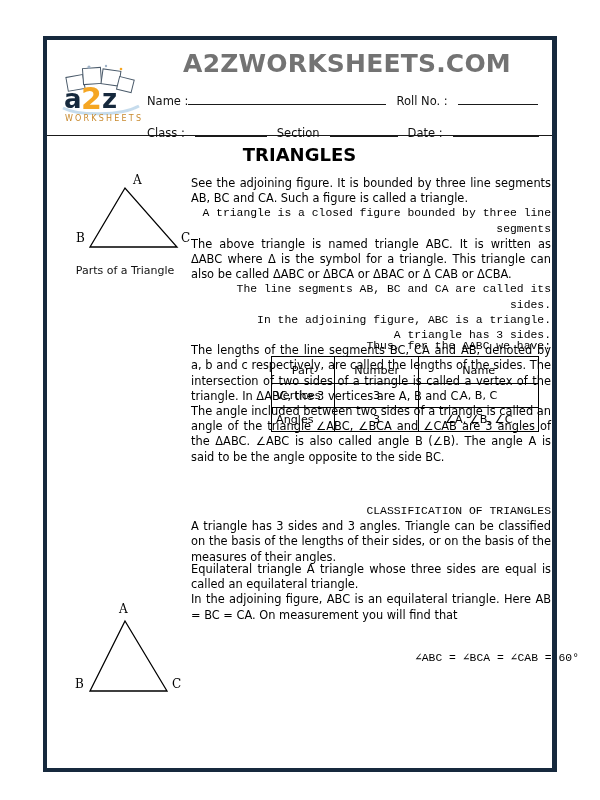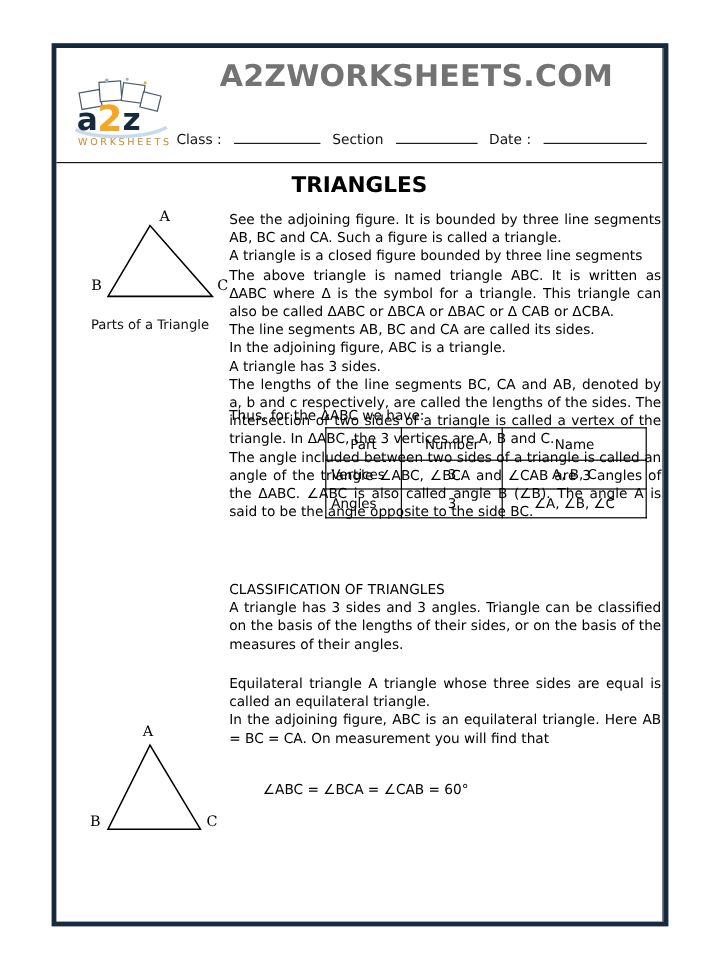--- a/index.html
+++ b/index.html
@@ -70,21 +70,21 @@
   .field-row {
     position: absolute;
     left: 100px;
     width: 408px;
     height: 22px;
     font-size: 11.5px;
     color: #111111;
     white-space: nowrap;
   }
   #row-name { top: 52px; }
-  #row-class { top: 67px; }
+  #row-class { top: 84px; }
   .fld-label {
     display: inline-block;
     vertical-align: baseline;
   }
   .fld-blank {
     display: inline-block;
     vertical-align: baseline;
     border-bottom: 1px solid #1a1a1a;
     height: 12px;
   }
@@ -128,21 +128,21 @@
     position: absolute;
     left: 144px;
     width: 360px;
     font-size: 11.4px;
     line-height: 15.2px;
     color: #000000;
     text-align: justify;
     text-justify: inter-word;
   }
   .body-text p { margin: 0; }
-  .nojust { text-align: left; }
+  .nojust { text-align: right; font-family: Liberation Mono, monospace; }
 
   #para-block-1 { top: 136px; }
   #thus-line    { top: 299px; }
 
   
   #parts-table {
     position: absolute;
     left: 176px;
     top: 316px;
     width: 268px;
@@ -156,21 +156,21 @@
     padding: 2px 4px;
     font-weight: normal;
   }
   #parts-table thead th { height: 22px; text-align: center; }
   #parts-table tbody td { height: 19px; }
   .col-part   { width: 56px;  text-align: left;   }
   .col-number { width: 83px;  text-align: center; }
   .col-name   { width: 129px; text-align: center; }
   thead .col-part { text-align: center; }
 
-  #para-block-2 { top: 444px; }
+  #para-block-2 { top: 464px; }
   #para-block-3 { top: 522px; }
   #angle-line   { top: 611px; }
   .indent-eq { padding-left: 28px; }
 
   
   #footer-page {
     position: absolute;
     left: 0;
     bottom: 14px;
     width: 100%;
@@ -206,20 +206,23 @@
         <text x="5" y="44" font-family="DejaVu Sans, sans-serif" font-size="26" font-weight="bold" fill="#16293d">a</text>
         <text x="22" y="45" font-family="DejaVu Sans, sans-serif" font-size="30" font-weight="bold" fill="#f5a623">2</text>
         <text x="43" y="44" font-family="DejaVu Sans, sans-serif" font-size="26" font-weight="bold" fill="#16293d">z</text>
 
         <text x="6" y="57" font-family="DejaVu Sans, sans-serif" font-size="8" letter-spacing="2.2" fill="#c98a2e">WORKSHEETS</text>
       </svg>
     </div>
 
     <div id="brand-title">A2ZWORKSHEETS.COM</div>
 
+    <div id="row-name" class="field-row">
+      <span class="fld-label">Name :</span><span class="fld-blank b-name"></span><span class="gap"></span><span class="fld-label">Roll No. :</span><span class="gap"></span><span class="fld-blank b-roll"></span>
+    </div>
 
     <div id="row-class" class="field-row">
       <span class="fld-label">Class :</span><span class="gap"></span><span class="fld-blank b-class"></span><span class="gap"></span><span class="fld-label">Section</span><span class="gap"></span><span class="fld-blank b-sec"></span><span class="gap"></span><span class="fld-label">Date :</span><span class="gap"></span><span class="fld-blank b-date"></span>
     </div>
   </div>
 
   <div id="sheet-title">TRIANGLES</div>
 
   <div id="figure-one" class="figure">
     <svg width="140" height="95" viewBox="0 0 140 95" xmlns="http://www.w3.org/2000/svg">

